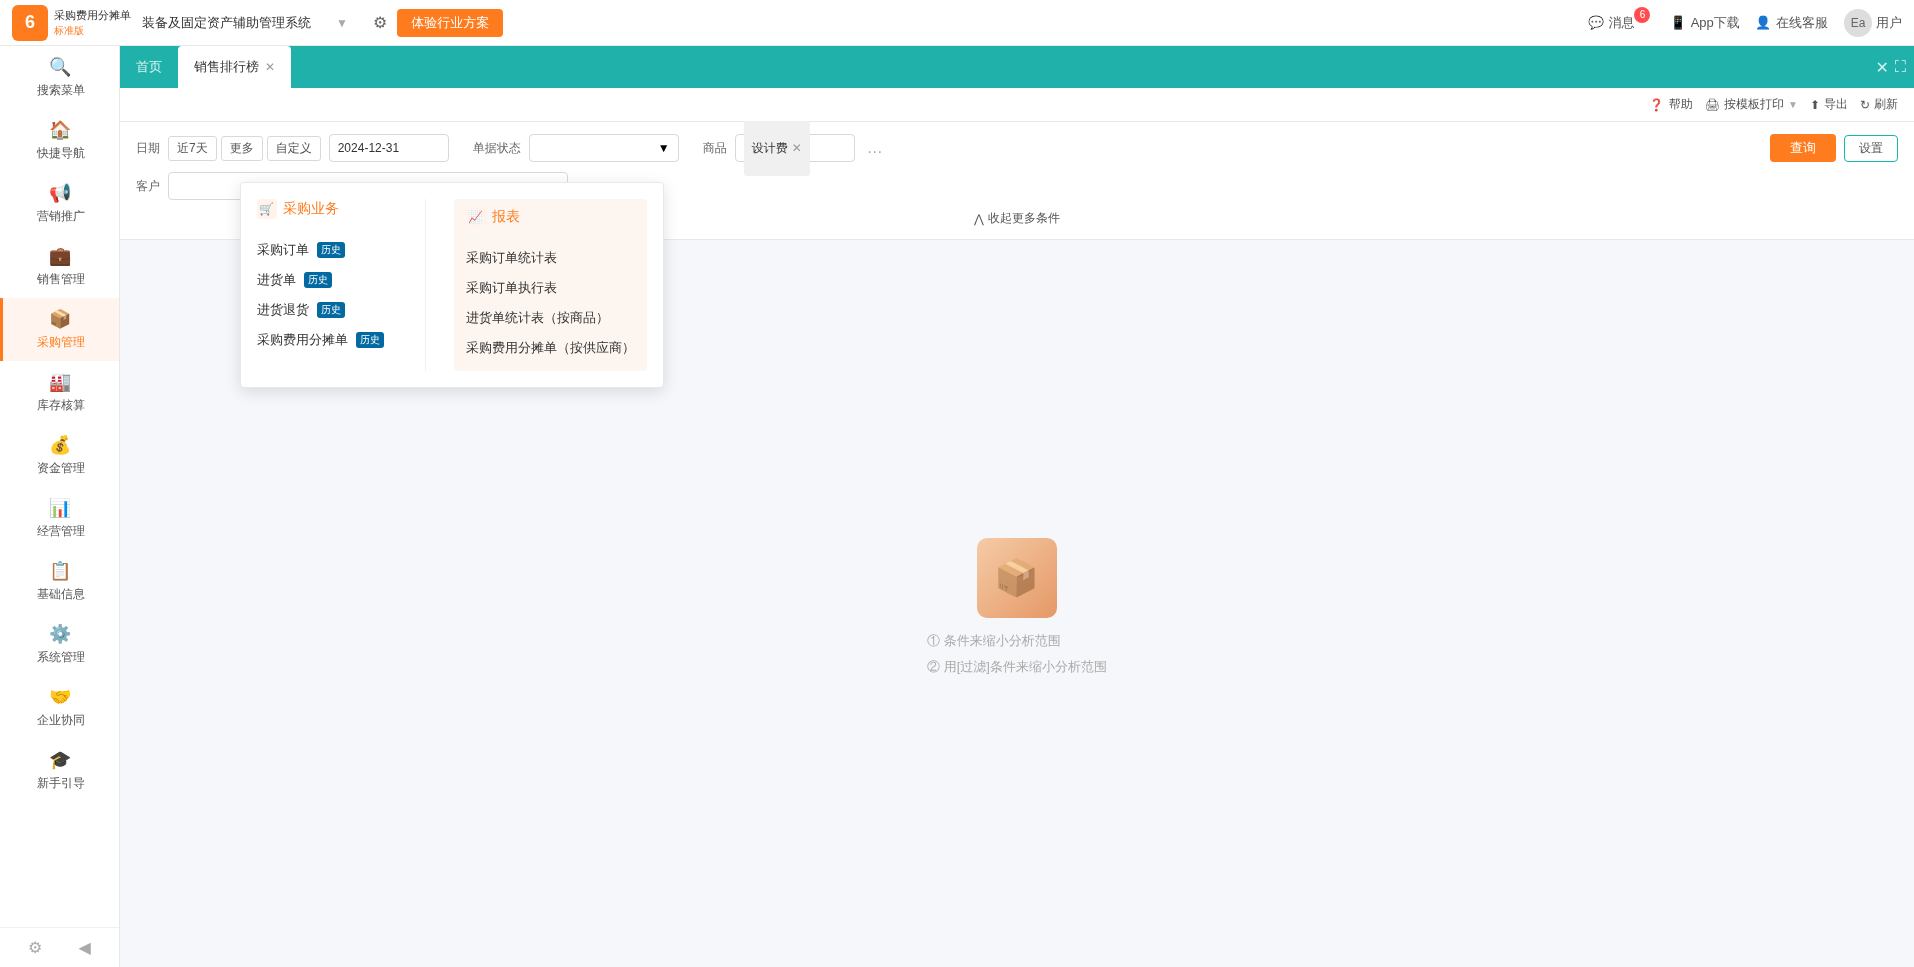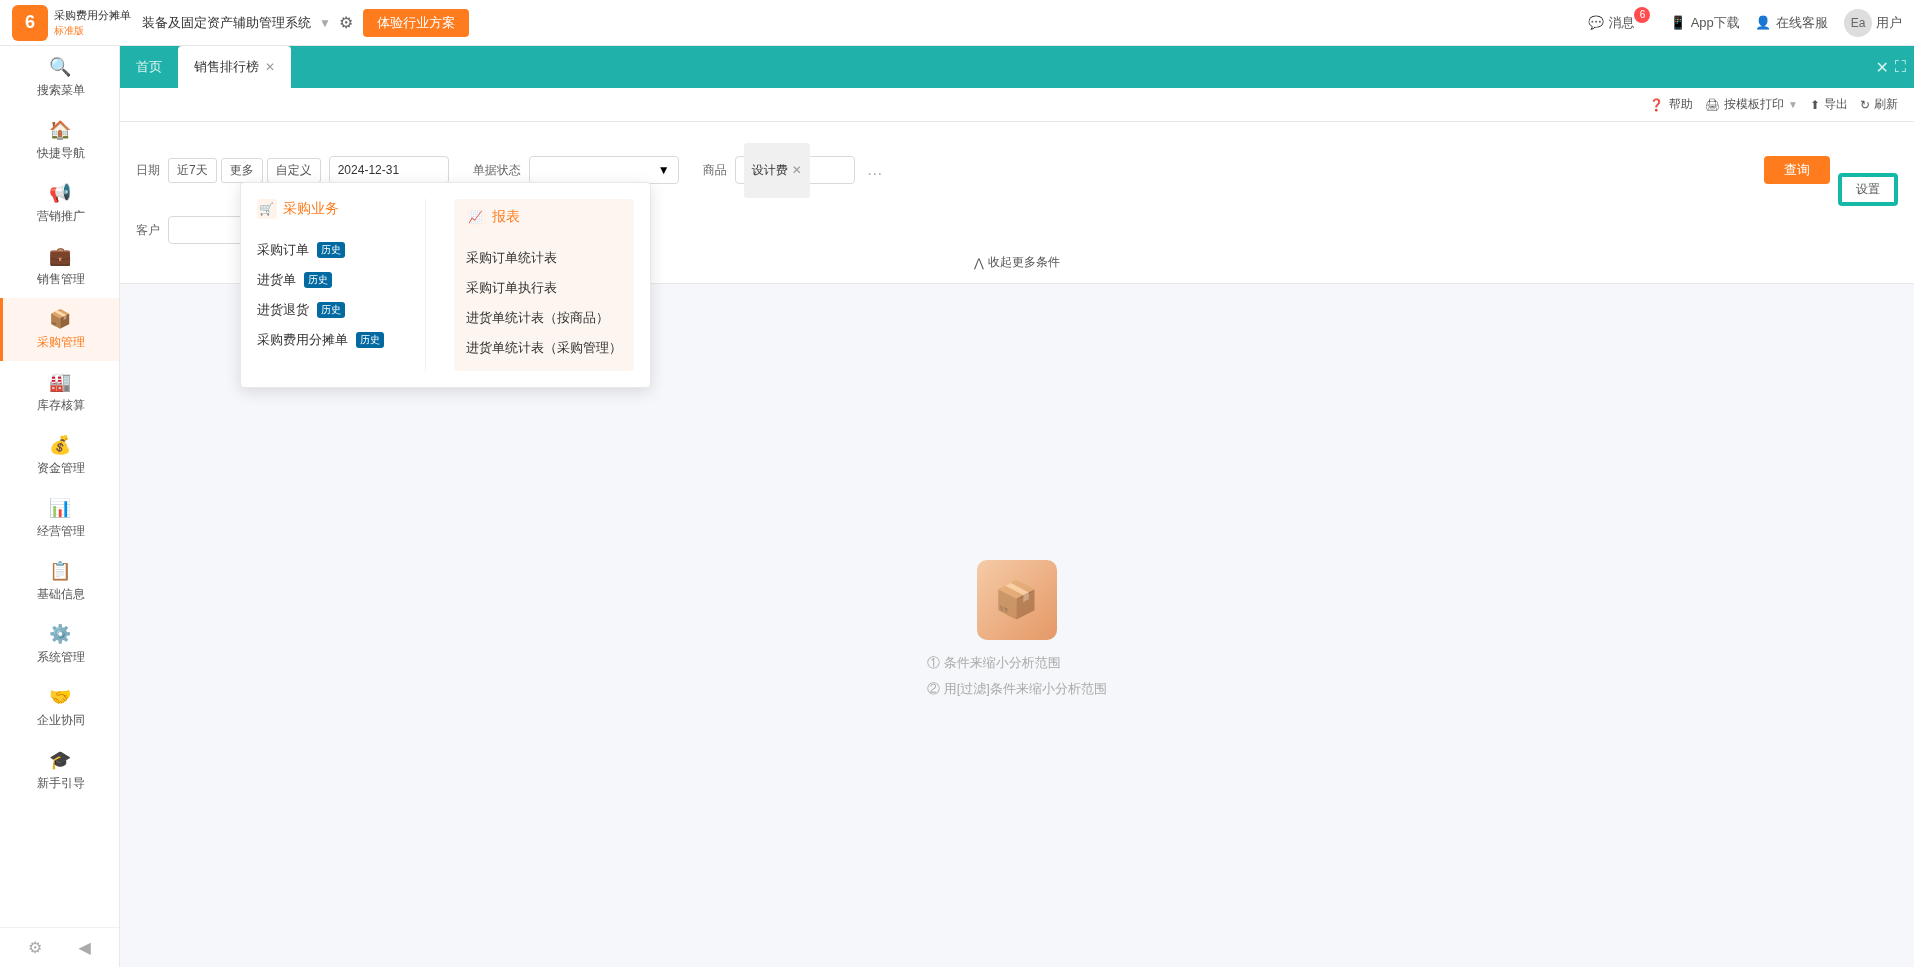--- a/index.html
+++ b/index.html
@@ -303,28 +303,27 @@
       background: #ff7c1e;
       color: #fff;
       border: none;
       border-radius: 4px;
       padding: 5px 20px;
       font-size: 13px;
       cursor: pointer;
       margin-left: auto;
     }
     .settings-btn {
-      border: 4px solid #14b8a6;
+      border: 1px solid #14b8a6;
       border-radius: 4px;
       padding: 4px 14px;
       font-size: 12px;
       cursor: pointer;
       color: #555;
       background: #fff;
-      margin-top: 39px;
     }
     .collapse-btn {
       display: flex;
       align-items: center;
       gap: 4px;
       font-size: 12px;
       color: #555;
       cursor: pointer;
       margin: 0 auto;
     }
@@ -418,21 +417,21 @@
 <body>
 
 <div class="topbar">
   <div class="logo-area">
     <div class="logo-icon">6</div>
     <div class="logo-text">
       <div>采购费用分摊单</div>
       <span>标准版</span>
     </div>
   </div>
-  <div style="display:flex;align-items:center;gap:8px;">
+  <div style="display:flex;align-items:center;gap:25px;">
     <span class="system-title">装备及固定资产辅助管理系统</span>
     <span style="color:#aaa;cursor:pointer;font-size:12px;">▼</span>
     <span class="settings-icon">⚙</span>
   </div>
   <button class="industry-btn">体验行业方案</button>
   <div class="topbar-right">
     <div class="topbar-btn">
       <span>💬</span>
       <span>消息</span>
       <span class="badge">6</span>
@@ -647,19 +646,19 @@
         <div class="menu-item-row">
           <span>采购订单统计表</span>
         </div>
         <div class="menu-item-row">
           <span>采购订单执行表</span>
         </div>
         <div class="menu-item-row">
           <span>进货单统计表（按商品）</span>
         </div>
         <div class="menu-item-row">
-          <span>进货单统计表（采购管理）</span>
+          <span>采购费用分摊单（按供应商）</span>
         </div>
       </div>
     </div>
 
   </div>
 </div>
 
 </body></html>

